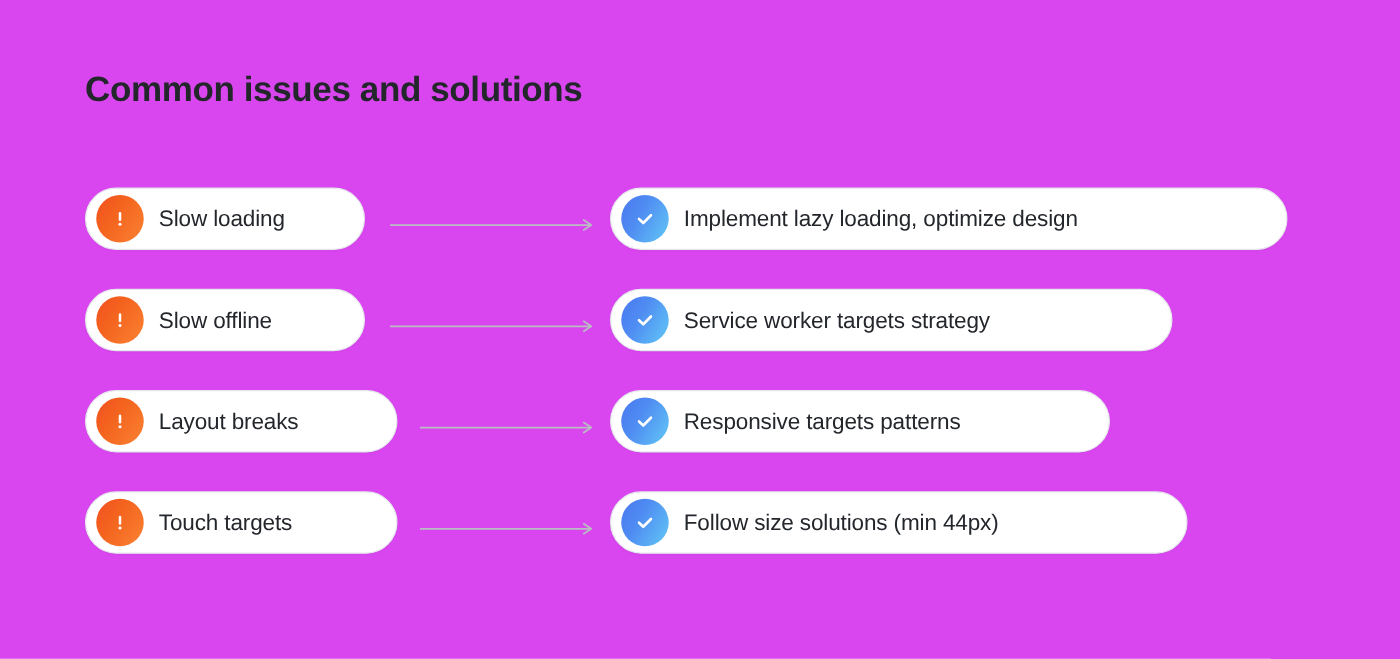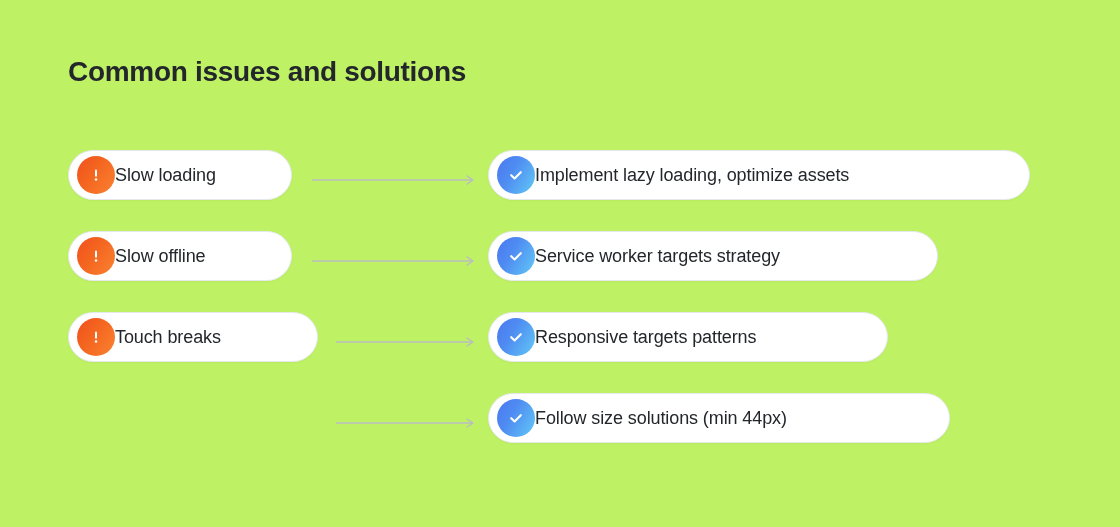--- a/index.html
+++ b/index.html
@@ -13,21 +13,21 @@
     height: 527px;
     overflow: hidden;
     font-family: "Liberation Sans", sans-serif;
     color: #23262b;
     position: relative;
   }
 
   .page {
     position: absolute;
     inset: 0;
-    background: #bef264;
+    background: #d946ef;
   }
 
   .page-title {
     position: absolute;
     left: 68px;
     top: 56px;
     font-size: 28px;
     font-weight: 700;
     letter-spacing: -0.3px;
     color: #23262b;
@@ -64,20 +64,21 @@
 
   .pill-issue { left: 68px; }
   .pill-solution { left: 488px; }
 
   .pill-label {
     font-size: 18px;
     font-weight: 400;
     letter-spacing: -0.1px;
     color: #23262b;
     white-space: nowrap;
+    margin-left: 12px;
     line-height: 1;
   }
 
   
   .badge {
     width: 38px;
     height: 38px;
     min-width: 38px;
     border-radius: 50%;
     display: flex;
@@ -137,21 +138,21 @@
           <polyline points="155,1 161,5 155,9" fill="none" stroke="#b9bcc2" stroke-width="1.4" stroke-linecap="round" stroke-linejoin="round"></polyline>
         </svg>
       </div>
 
       <div class="pill pill-solution" style="width:542px">
         <span class="badge badge-success">
           <svg width="20" height="20" viewBox="0 0 20 20" aria-hidden="true">
             <polyline points="5.2,10.2 8.6,13.4 14.8,7.2" fill="none" stroke="#ffffff" stroke-width="2.1" stroke-linecap="round" stroke-linejoin="round"></polyline>
           </svg>
         </span>
-        <span class="pill-label">Implement lazy loading, optimize assets</span>
+        <span class="pill-label">Implement lazy loading, optimize design</span>
       </div>
     </div>
 
     <div class="row">
       <div class="pill pill-issue" style="width:224px">
         <span class="badge badge-warning">
           <svg width="18" height="18" viewBox="0 0 18 18" aria-hidden="true">
             <rect x="8" y="3.6" width="2" height="7.2" rx="1" fill="#ffffff"></rect>
             <circle cx="9" cy="13.4" r="1.25" fill="#ffffff"></circle>
           </svg>
@@ -177,41 +178,50 @@
     </div>
 
     <div class="row">
       <div class="pill pill-issue" style="width:250px">
         <span class="badge badge-warning">
           <svg width="18" height="18" viewBox="0 0 18 18" aria-hidden="true">
             <rect x="8" y="3.6" width="2" height="7.2" rx="1" fill="#ffffff"></rect>
             <circle cx="9" cy="13.4" r="1.25" fill="#ffffff"></circle>
           </svg>
         </span>
-        <span class="pill-label">Touch breaks</span>
+        <span class="pill-label">Layout breaks</span>
       </div>
 
       <div class="arrow arrow-3">
         <svg width="140" height="10" viewBox="0 0 140 10">
           <line x1="0" y1="5" x2="136" y2="5" stroke="#b9bcc2" stroke-width="1.4"></line>
           <polyline points="131,1 137,5 131,9" fill="none" stroke="#b9bcc2" stroke-width="1.4" stroke-linecap="round" stroke-linejoin="round"></polyline>
         </svg>
       </div>
 
       <div class="pill pill-solution" style="width:400px">
         <span class="badge badge-success">
           <svg width="20" height="20" viewBox="0 0 20 20" aria-hidden="true">
             <polyline points="5.2,10.2 8.6,13.4 14.8,7.2" fill="none" stroke="#ffffff" stroke-width="2.1" stroke-linecap="round" stroke-linejoin="round"></polyline>
           </svg>
         </span>
         <span class="pill-label">Responsive targets patterns</span>
       </div>
     </div>
 
     <div class="row">
+      <div class="pill pill-issue" style="width:250px">
+        <span class="badge badge-warning">
+          <svg width="18" height="18" viewBox="0 0 18 18" aria-hidden="true">
+            <rect x="8" y="3.6" width="2" height="7.2" rx="1" fill="#ffffff"></rect>
+            <circle cx="9" cy="13.4" r="1.25" fill="#ffffff"></circle>
+          </svg>
+        </span>
+        <span class="pill-label">Touch targets</span>
+      </div>
 
       <div class="arrow arrow-4">
         <svg width="140" height="10" viewBox="0 0 140 10">
           <line x1="0" y1="5" x2="136" y2="5" stroke="#b9bcc2" stroke-width="1.4"></line>
           <polyline points="131,1 137,5 131,9" fill="none" stroke="#b9bcc2" stroke-width="1.4" stroke-linecap="round" stroke-linejoin="round"></polyline>
         </svg>
       </div>
 
       <div class="pill pill-solution" style="width:462px">
         <span class="badge badge-success">

